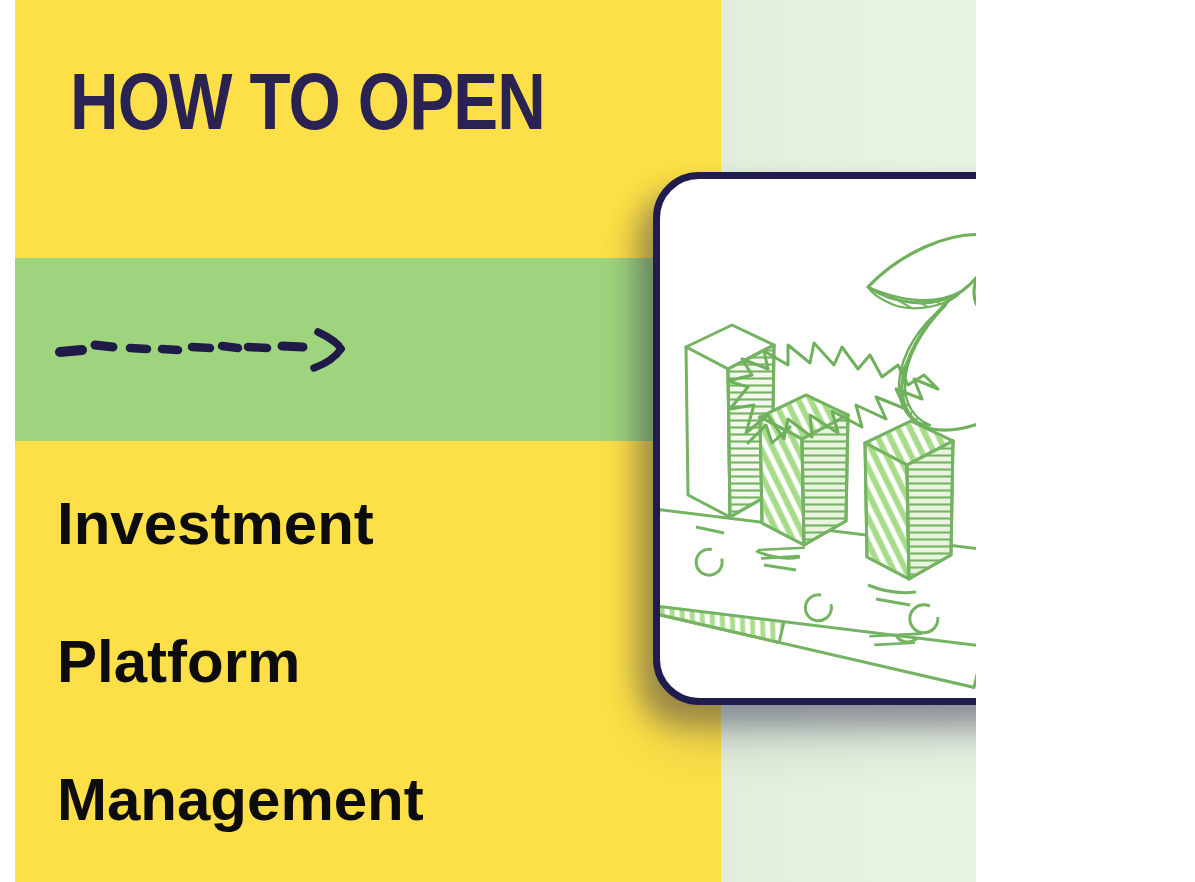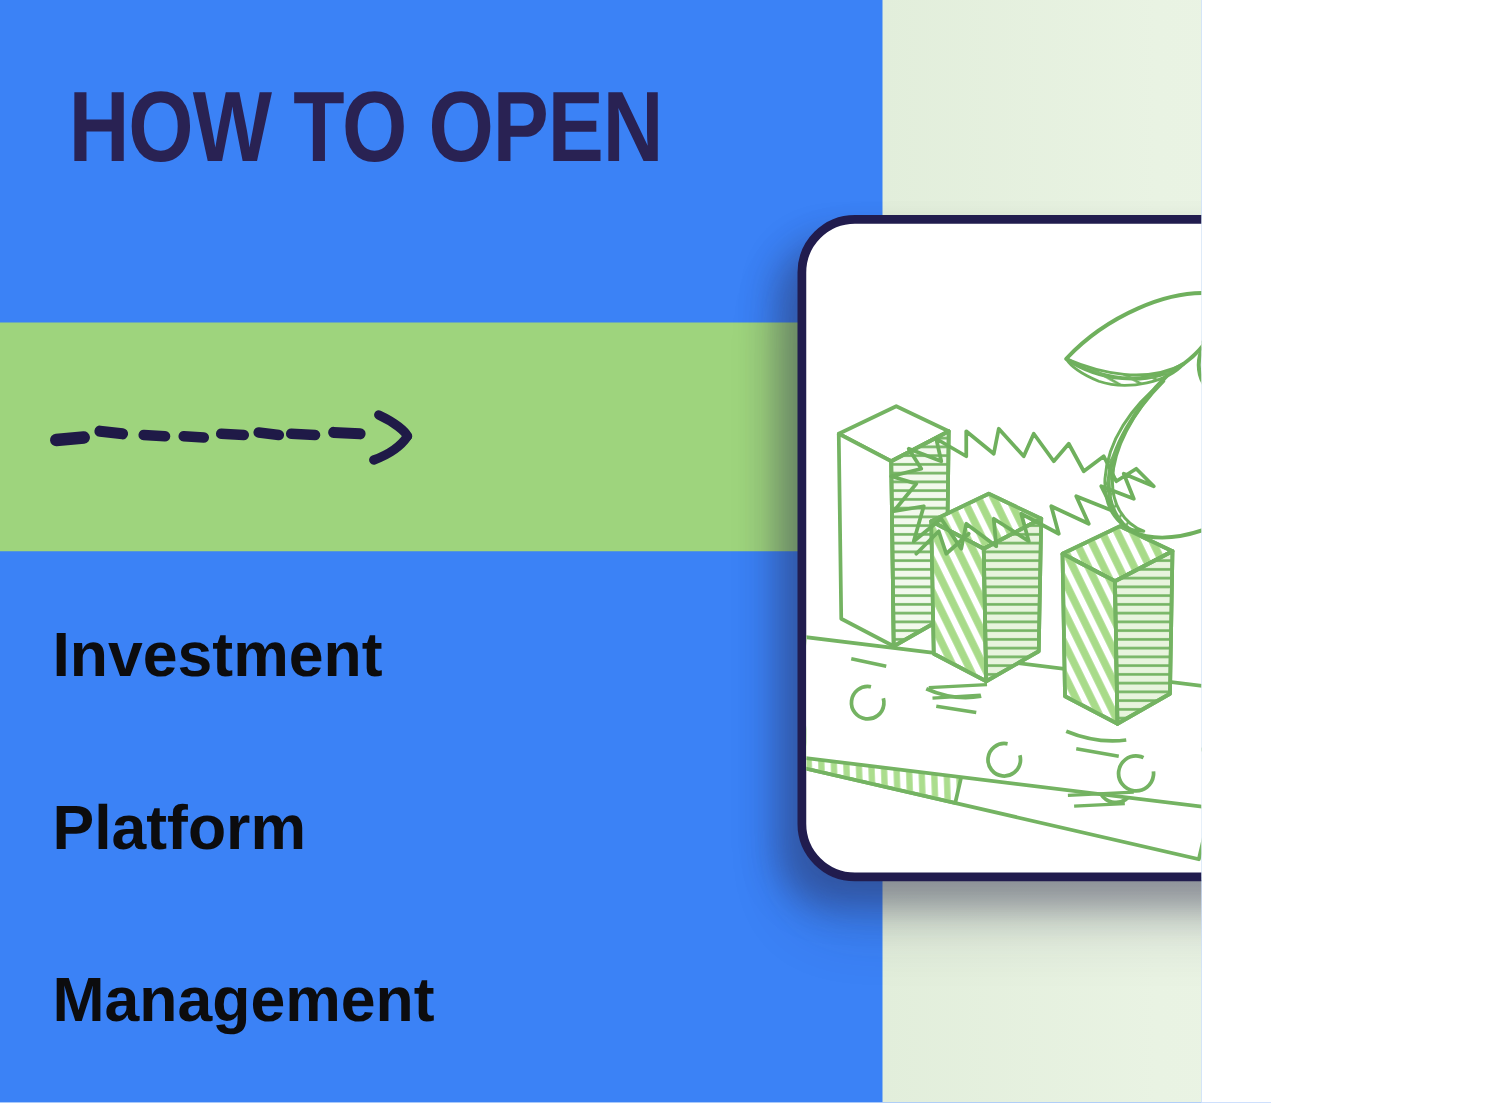--- a/index.html
+++ b/index.html
@@ -1,27 +1,27 @@
 <!DOCTYPE html>
 <html><head>
 <meta charset="utf-8">
 <style>
   html,body{margin:0;padding:0;background:#ffffff;}
   #canvas{position:relative;width:961px;height:882px;overflow:hidden;
-          font-family:"Liberation Sans", sans-serif;background:#3b82f6;}
+          font-family:"Liberation Sans", sans-serif;background:#fde047;margin-left:15px;}
   .vband{position:absolute;top:0;left:706px;width:489px;height:882px;z-index:0;
          background:linear-gradient(90deg,#e2eedb 0%,#e9f3e3 45%,#ecf5e7 100%);}
   .hband{position:absolute;top:258px;left:0;width:712px;height:183px;z-index:1;
          background:#9ed47d;}
   .arrow-svg{position:absolute;left:36px;top:318px;width:310px;height:64px;z-index:2;}
   .title{position:absolute;left:55px;top:56px;z-index:2;
          font-size:80px;font-weight:700;letter-spacing:-1px;color:#292253;
          transform:scaleX(0.84);transform-origin:left top;white-space:nowrap;}
   .headline{position:absolute;left:42px;top:455px;z-index:2;
-            font-size:50px;line-height:138px;font-weight:600;color:#0c0c0e;
+            font-size:60px;line-height:138px;font-weight:600;color:#0c0c0e;
             white-space:nowrap;}
   .card{position:absolute;left:638px;top:172px;width:493px;height:519px;z-index:3;
         background:#ffffff;border:7px solid #211c4e;border-radius:46px;
         box-shadow:-16px 20px 28px rgba(40,38,70,.38),-6px 36px 50px rgba(40,38,70,.16);
         overflow:hidden;}
   .card svg{position:absolute;left:0;top:0;width:100%;height:100%;}
 </style>
 </head>
 <body>
 

